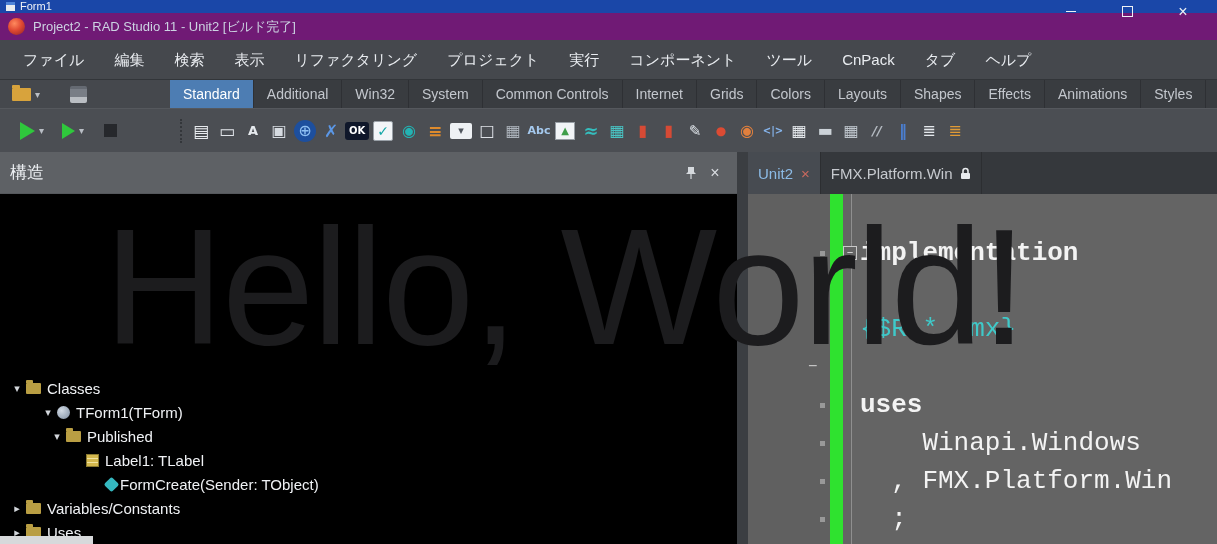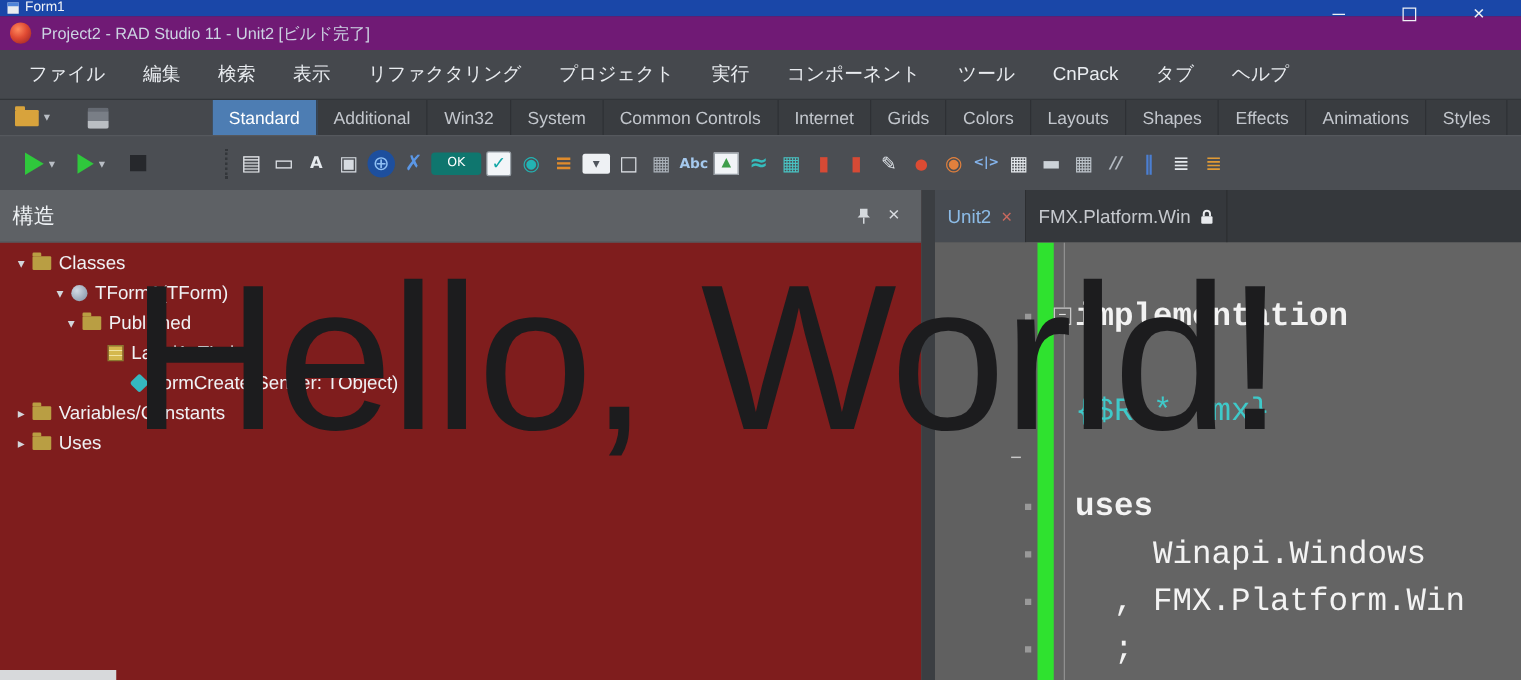--- a/index.html
+++ b/index.html
@@ -43,21 +43,21 @@
   .play-icon.small { border-left-width:13px; border-top-width:8px; border-bottom-width:8px; margin-left:14px; }
   .stop-icon { width:13px; height:13px; background:#26282c; margin-left:16px; }
   .grip-sep { height:24px; border-left:2px dotted #33363a; margin:0 6px 0 2px; }
   .cicon-strip { display:flex; align-items:center; overflow:hidden; flex:1; }
   .cicon { width:26px; height:26px; display:flex; align-items:center; justify-content:center; font-size:15px; font-family:"DejaVu Sans", sans-serif; flex:0 0 auto; white-space:nowrap; }
 
   
   .main { position:absolute; top:152px; left:0; right:0; bottom:0; display:flex; }
 
   
-  .structure { width:737px; flex:0 0 auto; display:flex; flex-direction:column; background:#7f1d1d; }
+  .structure { width:737px; flex:0 0 auto; display:flex; flex-direction:column; background:#000000;justify-content:space-between; }
   .panel-header { height:42px; background:#5e6165; display:flex; align-items:center; padding:0 10px; border-bottom:1px solid #55585c; }
   .panel-title { color:#eef1f4; font-size:17px; flex:1; }
   .panel-hbtn { width:24px; height:22px; display:flex; align-items:center; justify-content:center; }
   .panel-close::before { content:"×"; color:#d8dbe0; font-size:16px; }
   .tree { padding-top:4px; }
   .trow { height:24px; display:flex; align-items:center; }
   .exp { width:18px; color:#d2d6db; font-size:11px; text-align:center; flex:0 0 auto; }
   .exp.open::before { content:"▾"; }
   .exp.closed::before { content:"▸"; }
   .ticon { margin-right:6px; flex:0 0 auto; }
@@ -170,21 +170,21 @@
       <span class="stop-icon"></span>
     </div>
     <span class="grip-sep"></span>
     <div class="cicon-strip">
       <span class="cicon" style="color:#e8ebef;font-size:17px">▤</span>
       <span class="cicon" style="color:#e0e4e9;font-size:17px">▭</span>
       <span class="cicon" style="color:#e6eaee;font-size:13px;font-weight:bold">A</span>
       <span class="cicon" style="color:#d6dbe1;font-size:16px">▣</span>
       <span class="cicon" style="background:#1d4f9e;color:#8fc0f4;border-radius:50%;font-size:16px;width:22px;height:22px;margin:2px">⊕</span>
       <span class="cicon" style="color:#5b97e6;font-size:17px;font-weight:bold">✗</span>
-      <span class="cicon" style="background:#0f766e;color:#ffffff;font-size:10px;font-weight:normal;border-radius:3px;width:40px;height:18px;margin:4px 1px">OK</span>
+      <span class="cicon" style="background:#0f172a;color:#ffffff;font-size:10px;font-weight:bold;border-radius:3px;width:24px;height:18px;margin:4px 1px">OK</span>
       <span class="cicon" style="background:#f2f5f8;color:#14a7a7;border:1px solid #99a0a7;font-size:14px;width:20px;height:20px;margin:3px;border-radius:2px">✓</span>
       <span class="cicon" style="color:#23b3b3;font-size:16px">◉</span>
       <span class="cicon" style="color:#df8b2c;font-size:17px;font-weight:bold">≡</span>
       <span class="cicon" style="background:#eef1f4;color:#50565e;font-size:11px;width:22px;height:16px;margin:5px 2px;border-radius:2px">▾</span>
       <span class="cicon" style="color:#dde1e6;font-size:16px">□</span>
       <span class="cicon" style="color:#aab1b9;font-size:16px">▦</span>
       <span class="cicon" style="color:#a5c9ee;font-size:11px;font-weight:bold">Abc</span>
       <span class="cicon" style="background:#f1f4f7;color:#3e9e4b;border:1px solid #979ea5;font-size:10px;width:20px;height:18px;margin:4px 3px">▲</span>
       <span class="cicon" style="color:#35bdbd;font-size:18px;font-weight:bold">≈</span>
       <span class="cicon" style="color:#49c3c3;font-size:16px">▦</span>

